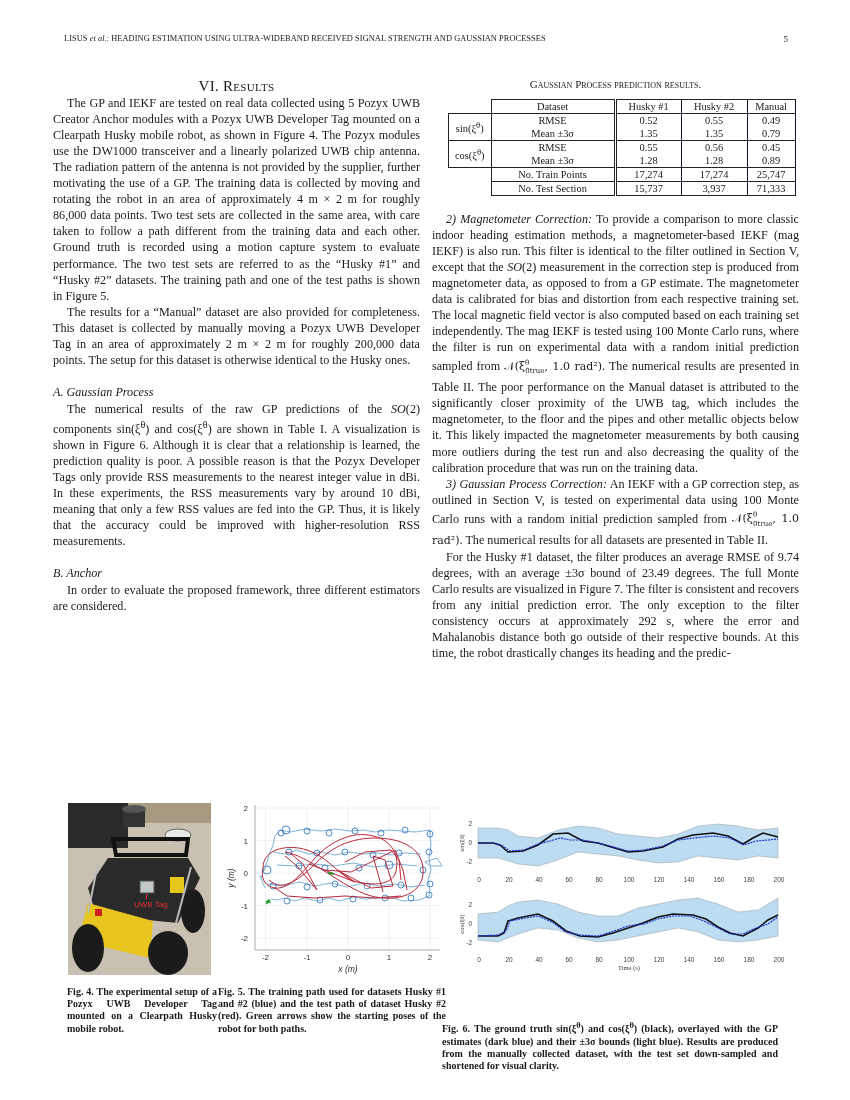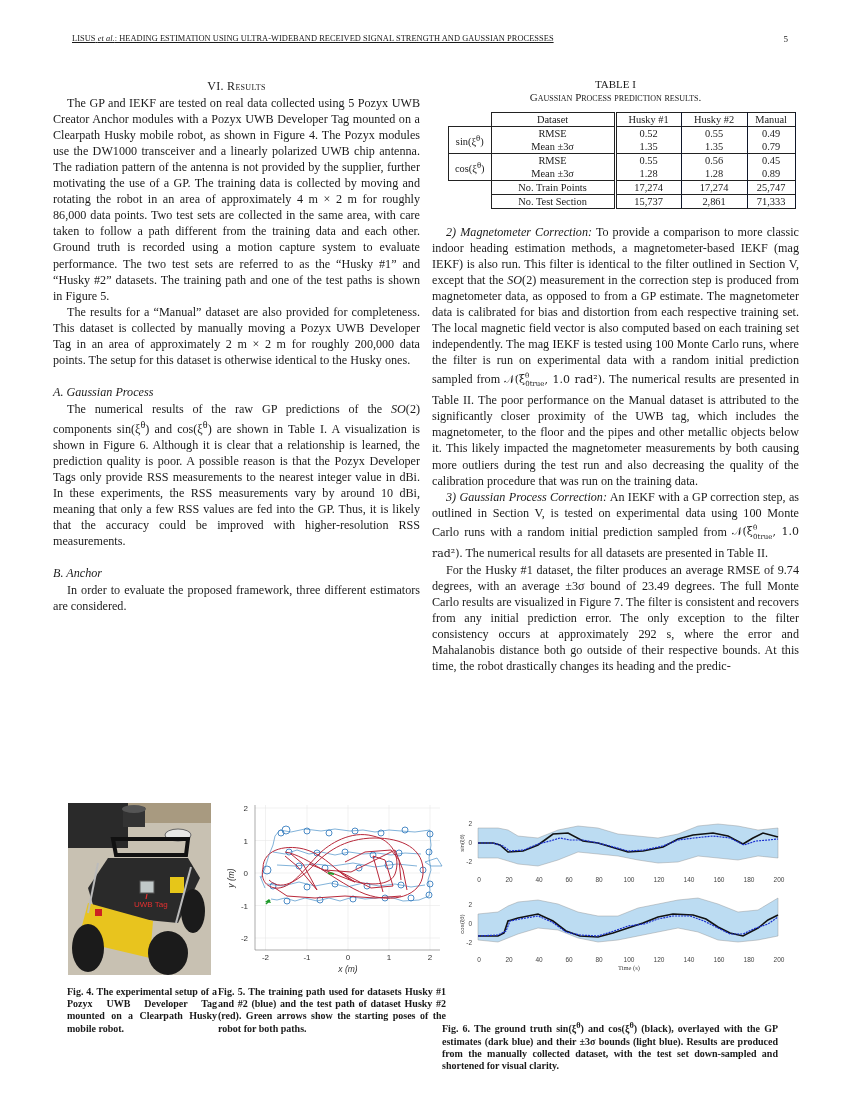--- a/index.html
+++ b/index.html
@@ -1,24 +1,24 @@
 <!DOCTYPE html>
 <html><head>
 <meta charset="utf-8">
 <style>
   * { box-sizing: border-box; margin: 0; padding: 0; }
   html, body { width: 850px; height: 1100px; background: #ffffff; }
   body { position: relative; font-family: "Liberation Serif", "DejaVu Serif", serif; color: #1a1a1a; overflow: hidden; }
   .header { position: absolute; top: 34px; left: 62px; width: 726px; height: 14px; font-size: 8.4px; letter-spacing: 0.05px; }
-  .header .running { position: absolute; left: 10px; top: 0; white-space: nowrap; text-decoration: underline; }
+  .header .running { position: absolute; left: 2px; top: 0; white-space: nowrap; }
   .header .pageno { position: absolute; right: 0; top: 0; font-size: 9px; }
   .col { position: absolute; top: 78px; width: 367px; font-size: 12.15px; line-height: 16.05px; text-align: justify; }
   .col.left { left: 53px; }
   .col.right { left: 432px; }
-  .sec-title { text-align: center; font-size: 12px; margin-bottom: 1px; letter-spacing: 0.3px; }
+  .sec-title { text-align: center; font-size: 15px; margin-bottom: 1px; letter-spacing: 0.3px; }
   .sc { font-variant: small-caps; }
   p { text-indent: 14px; hyphens: auto; }
   .subsec { font-style: italic; margin-top: 16px; margin-bottom: 1px; }
   .runin { font-style: italic; }
   .math { font-family: "DejaVu Serif", serif; font-size: 11px; }
   .mi { font-style: italic; }
   .table-cap { text-align: center; font-size: 11px; line-height: 13px; }
   .table-cap .sub { font-variant: small-caps; font-size: 11px; }
   table.res { border-collapse: collapse; margin: 8px 0 0 16px; font-size: 10.4px; line-height: 11px; }
   table.res td { padding: 1px 3px; text-align: center; white-space: nowrap; }
@@ -51,21 +51,20 @@
   <p>The GP and IEKF are tested on real data collected using 5 Pozyx UWB Creator Anchor modules with a Pozyx UWB Developer Tag mounted on a Clearpath Husky mobile robot, as shown in Figure 4. The Pozyx modules use the DW1000 transceiver and a linearly polarized UWB chip antenna. The radiation pattern of the antenna is not provided by the supplier, further motivating the use of a GP. The training data is collected by moving and rotating the robot in an area of approximately 4 m × 2 m for roughly 86,000 data points. Two test sets are collected in the same area, with care taken to follow a path different from the training data and each other. Ground truth is recorded using a motion capture system to evaluate performance. The two test sets are referred to as the “Husky #1” and “Husky #2” datasets. The training path and one of the test paths is shown in Figure 5.</p>
   <p>The results for a “Manual” dataset are also provided for completeness. This dataset is collected by manually moving a Pozyx UWB Developer Tag in an area of approximately 2 m × 2 m for roughly 200,000 data points. The setup for this dataset is otherwise identical to the Husky ones.</p>
   <div class="subsec">A. Gaussian Process</div>
   <p><span>The numerical results of the raw GP predictions of the </span><span class="mi">SO</span><span>(2) components sin(ξ</span><sup>θ</sup><span>) and cos(ξ</span><sup>θ</sup><span>) are shown in Table I. A visualization is shown in Figure 6. Although it is clear that a relationship is learned, the prediction quality is poor. A possible reason is that the Pozyx Developer Tags only provide RSS measurements to the nearest integer value in dBi. In these experiments, the RSS measurements vary by around 10 dBi, meaning that only a few RSS values are fed into the GP. Thus, it is likely that the accuracy could be improved with higher-resolution RSS measurements.</span></p>
   <div class="subsec">B. Anchor</div>
   <p>In order to evaluate the proposed framework, three different estimators are considered.</p>
 </div>
 
 <div class="col right">
   <div class="table-cap">
-    <div>TABLE I</div>
     <div class="sub">Gaussian Process prediction results.</div>
   </div>
   <table class="res">
     <tbody>
         <tr>
       <td></td>
       <td class="bl bt br bdbl" style="width:124px">Dataset</td>
       <td class="bt br" style="width:66px">Husky #1</td>
       <td class="bt br" style="width:66px">Husky #2</td>
       <td class="bt br" style="width:48px">Manual</td>
@@ -100,21 +99,21 @@
       <td></td>
       <td class="bl bt br bdbl">No. Train Points</td>
       <td class="bt br">17,274</td>
       <td class="bt br">17,274</td>
       <td class="bt br">25,747</td>
     </tr>
     <tr>
       <td></td>
       <td class="bl bt bb br bdbl">No. Test Section</td>
       <td class="bt bb br">15,737</td>
-      <td class="bt bb br">2,861</td>
+      <td class="bt bb br">3,937</td>
       <td class="bt bb br">71,333</td>
     </tr>
   </tbody>
     </table>
 
   <p style="margin-top:15px"><span class="runin">2) Magnetometer Correction:</span><span> To provide a comparison to more classic indoor heading estimation methods, a magnetometer-based IEKF (mag IEKF) is also run. This filter is identical to the filter outlined in Section V, except that the </span><span class="mi">SO</span><span>(2) measurement in the correction step is produced from magnetometer data, as opposed to from a GP estimate. The magnetometer data is calibrated for bias and distortion from each respective training set. The local magnetic field vector is also computed based on each training set independently. The mag IEKF is tested using 100 Monte Carlo runs, where the filter is run on experimental data with a random initial prediction sampled from </span><span class="math"><span>𝒩(ξ</span><sup style="font-size:7px">θ</sup><sub style="font-size:7px;margin-left:-4px">0true</sub><span>, 1.0 rad²)</span></span><span>. The numerical results are presented in Table II. The poor performance on the Manual dataset is attributed to the significantly closer proximity of the UWB tag, which includes the magnetometer, to the floor and the pipes and other metallic objects below it. This likely impacted the magnetometer measurements by both causing more outliers during the test run and also decreasing the quality of the calibration procedure that was run on the training data.</span></p>
   <p><span class="runin">3) Gaussian Process Correction:</span><span> An IEKF with a GP correction step, as outlined in Section V, is tested on experimental data using 100 Monte Carlo runs with a random initial prediction sampled from </span><span class="math"><span>𝒩(ξ</span><sup style="font-size:7px">θ</sup><sub style="font-size:7px;margin-left:-4px">0true</sub><span>, 1.0 rad²)</span></span><span>. The numerical results for all datasets are presented in Table II.</span></p>
   <p>For the Husky #1 dataset, the filter produces an average RMSE of 9.74 degrees, with an average ±3σ bound of 23.49 degrees. The full Monte Carlo results are visualized in Figure 7. The filter is consistent and recovers from any initial prediction error. The only exception to the filter consistency occurs at approximately 292 s, where the error and Mahalanobis distance both go outside of their respective bounds. At this time, the robot drastically changes its heading and the predic-</p>
 </div>
 

